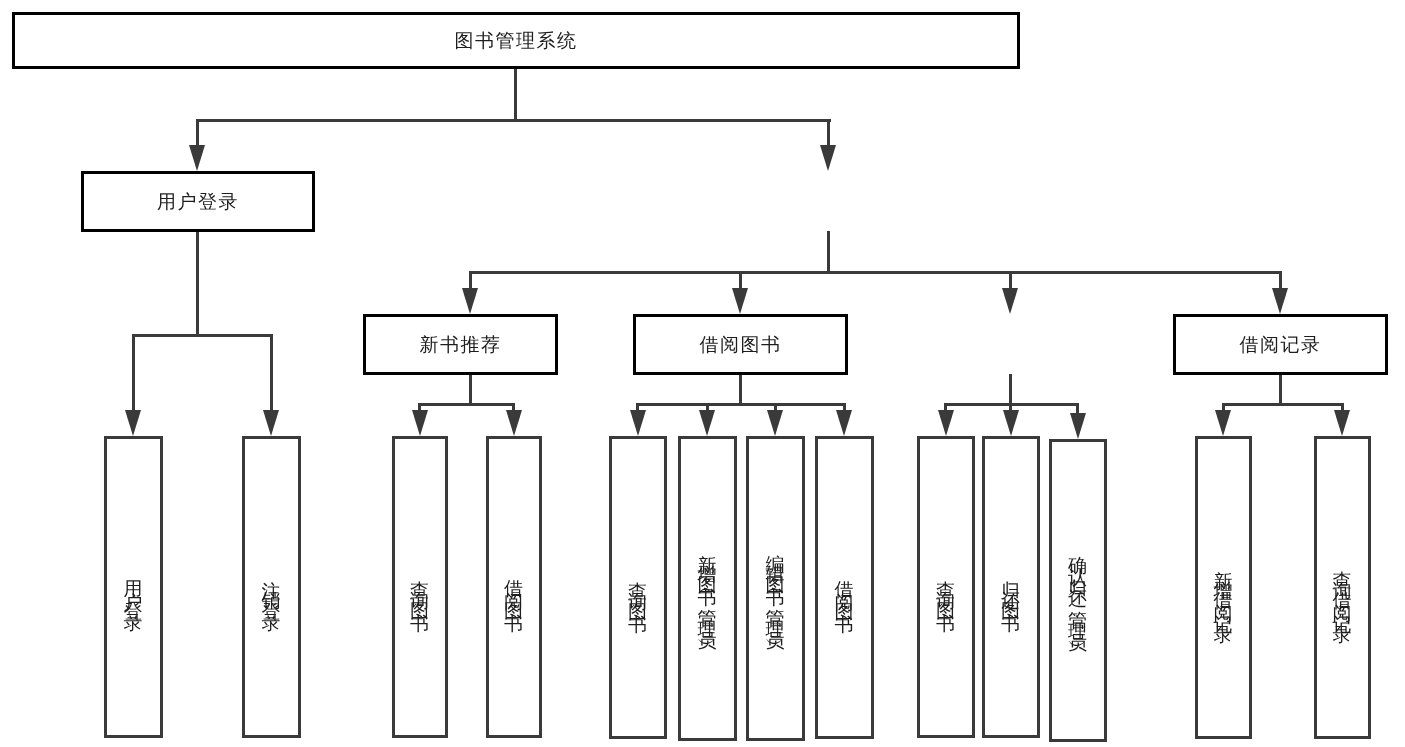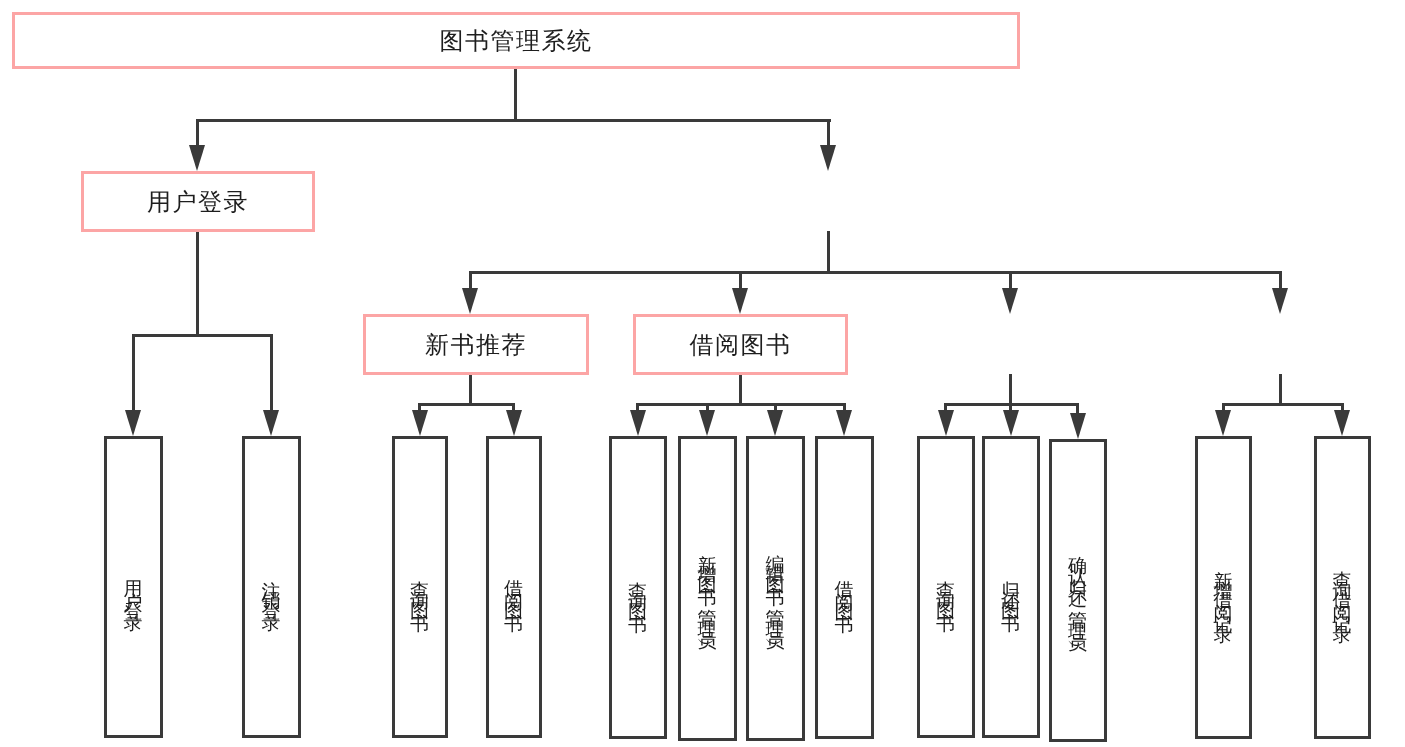--- a/index.html
+++ b/index.html
@@ -1,23 +1,23 @@
 <!DOCTYPE html>
 <html><head>
 <meta charset="utf-8">
 <style>
   html,body{margin:0;padding:0;background:#ffffff;}
   .canvas{
     position:relative;width:1405px;height:747px;background:#ffffff;
     font-family:"Liberation Sans","DejaVu Sans",sans-serif;color:#1e1e1e;overflow:hidden;
   }
   .hbox{
-    position:absolute;background:#ffffff;border:3px solid #fca5a5;box-sizing:border-box;
+    position:absolute;background:#ffffff;border:3px solid #000000;box-sizing:border-box;
     display:flex;align-items:center;justify-content:center;
-    font-size:24px;letter-spacing:1.5px;z-index:2;
+    font-size:19px;letter-spacing:1.5px;z-index:2;
   }
   .vbox{
     position:absolute;background:#ffffff;border:3px solid #3a3a3a;box-sizing:border-box;
     display:flex;align-items:center;justify-content:center;
     writing-mode:vertical-rl;text-orientation:mixed;
     font-size:19px;letter-spacing:11px;line-height:1;z-index:2;
   }
   .hline,.vline{position:absolute;background:#3a3a3a;z-index:1;}
   .hline{height:3px;}
   .vline{width:3px;}
@@ -58,22 +58,23 @@
   <div class="hline" style="left:469px;top:271px;width:813px;"></div>
   <div class="vline" style="left:469px;top:271px;height:20px;"></div>
   <div class="arrow" style="left:462px;top:288px;"></div>
   <div class="vline" style="left:739px;top:271px;height:20px;"></div>
   <div class="arrow" style="left:732px;top:288px;"></div>
   <div class="vline" style="left:1009px;top:271px;height:20px;"></div>
   <div class="arrow" style="left:1002px;top:288px;"></div>
   <div class="vline" style="left:1279px;top:271px;height:20px;"></div>
   <div class="arrow" style="left:1272px;top:288px;"></div>
 
-  <div class="hbox" style="left:363px;top:314px;width:226px;height:61px;">新书推荐</div>
+  <div class="hbox" style="left:363px;top:314px;width:195px;height:61px;">新书推荐</div>
   <div class="hbox" style="left:633px;top:314px;width:215px;height:61px;">借阅图书</div>
+  <div class="hbox" style="left:1173px;top:314px;width:215px;height:61px;">借阅记录</div>
 
   <div class="vline" style="left:469px;top:374px;height:32px;"></div>
   <div class="hline" style="left:419px;top:403px;width:96px;"></div>
   <div class="vline" style="left:418px;top:403px;height:12px;"></div>
   <div class="arrow" style="left:412px;top:410px;"></div>
   <div class="vline" style="left:512px;top:403px;height:12px;"></div>
   <div class="arrow" style="left:506px;top:410px;"></div>
 
   <div class="vline" style="left:739px;top:374px;height:32px;"></div>
   <div class="hline" style="left:637px;top:403px;width:208px;"></div>

